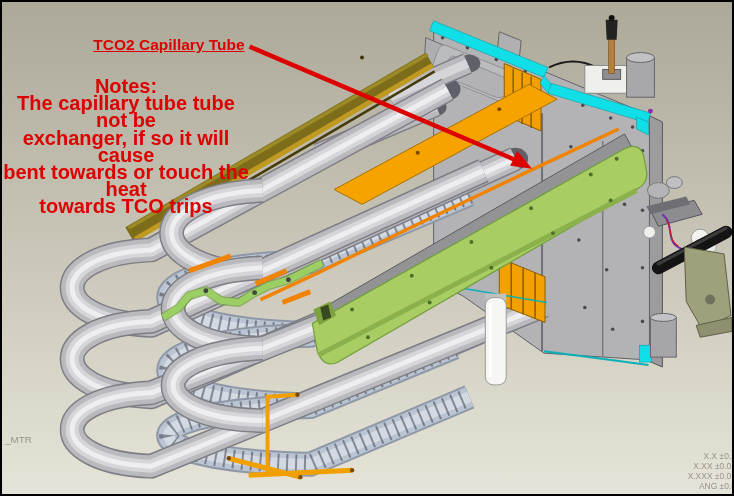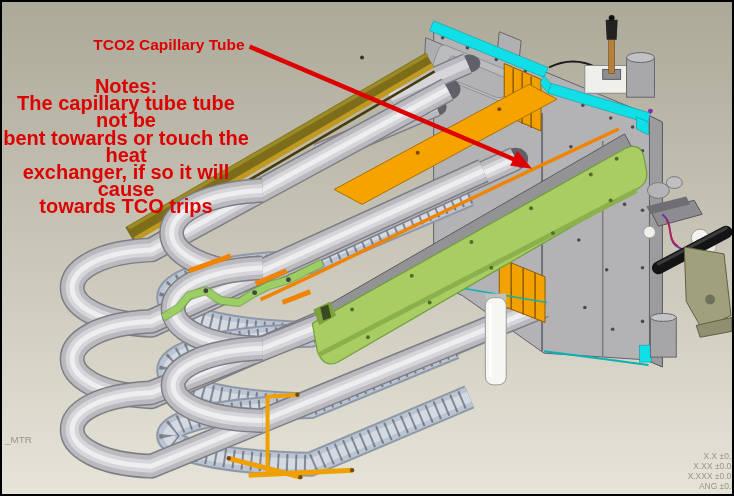--- a/index.html
+++ b/index.html
@@ -4,21 +4,21 @@
 <style>
   html,body{margin:0;padding:0;background:#555;}
   .frame{
     position:relative; width:734px; height:496px; box-sizing:border-box;
     border:2px solid #000; overflow:hidden;
     background:linear-gradient(180deg,#aca999 0%,#e6e3d8 100%);
     font-family:"Liberation Sans", sans-serif;
   }
   .frame svg{position:absolute; inset:0; width:100%; height:100%;}
   .txt-overlay{position:absolute; pointer-events:none; color:#dd0000; font-weight:bold;}
-  .callout{left:84px; top:34px; width:166px; text-align:center; font-size:15.5px; line-height:17px;}
+  .callout{left:84px; top:34px; width:166px; text-align:center; font-size:15.5px; line-height:17px;text-decoration:underline;}
   .notes{left:0px; top:76px; width:248px; text-align:center; font-size:20px; line-height:17.2px;}
 </style>
 </head>
 <body>
 
 <div class="frame">
 <svg viewBox="0 0 734 496" preserveAspectRatio="none">
   <defs>
     <linearGradient id="bg" x1="0" y1="0" x2="0" y2="1">
       <stop offset="0" stop-color="#aca999"></stop>
@@ -265,17 +265,17 @@
   <g>
     <line x1="249" y1="45" x2="518" y2="160" stroke="#dd0000" stroke-width="4.5"></line>
     <polygon points="533,168 511,165 518,150" fill="#dd0000"></polygon>
   </g>
 </svg>
 
 <div class="txt-overlay callout">TCO2 Capillary Tube</div>
 <div class="txt-overlay notes">
   <div>Notes:</div>
   <div>The capillary tube tube not be</div>
+  <div>exchanger, if so it will cause</div>
   <div>bent towards or touch the heat</div>
-  <div>exchanger, if so it will cause</div>
   <div>towards TCO trips</div>
 </div>
 </div>
 
 </body></html>

